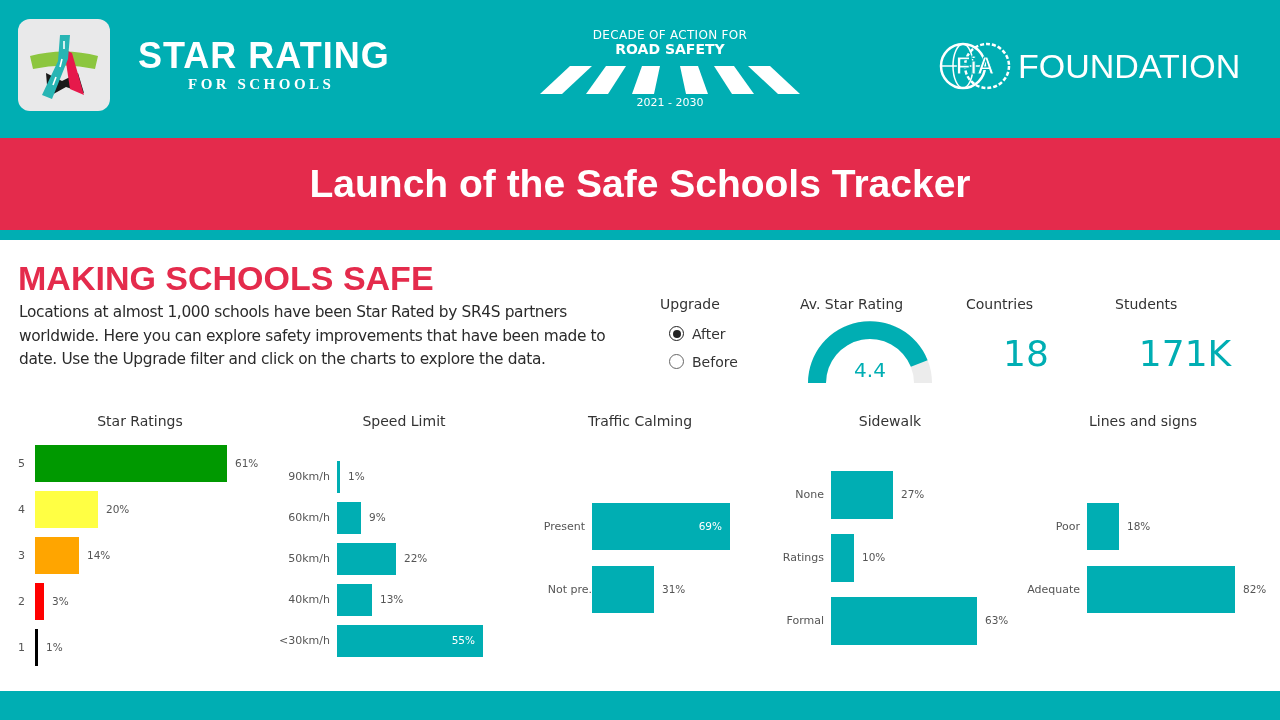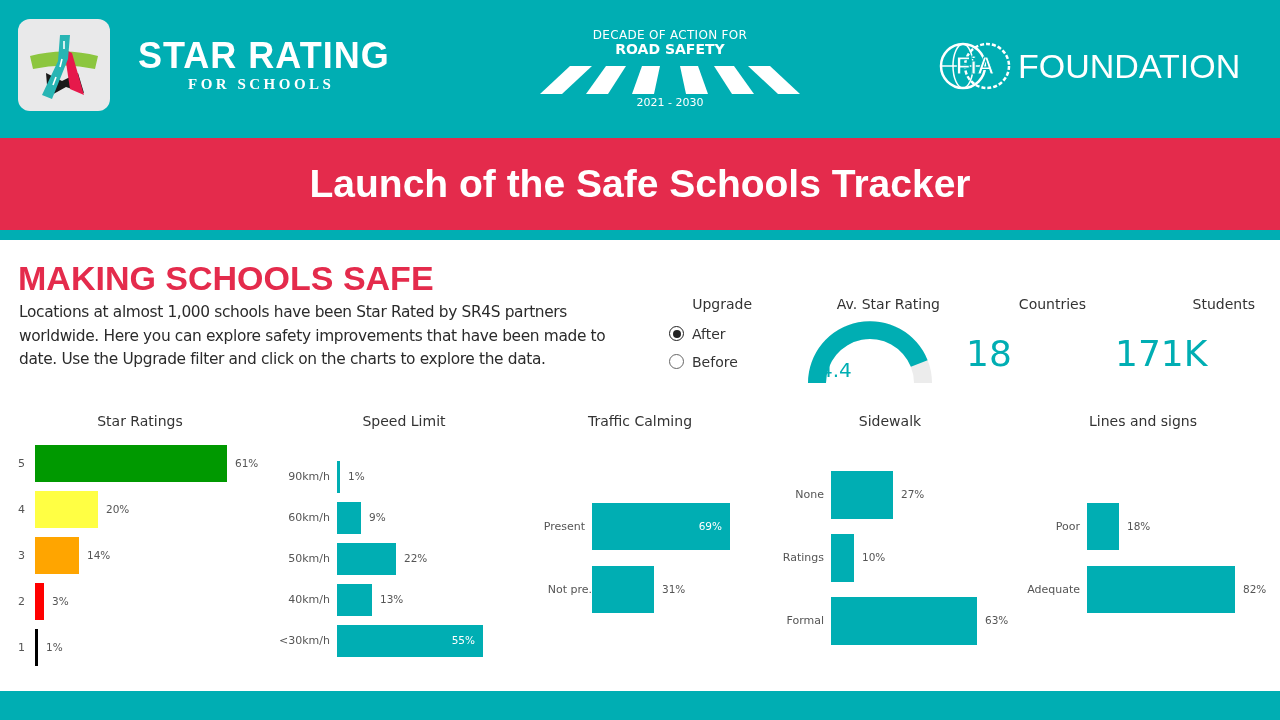--- a/index.html
+++ b/index.html
@@ -20,22 +20,22 @@
   
   .redband { left: 0; top: 138px; width: 1280px; height: 92px; background: #e42b4c; }
   .redband-title { left: 0; top: 160px; width: 1280px; text-align: center; color: #fff; font-family: "Liberation Sans", sans-serif; font-weight: bold; font-size: 39px; line-height: 48px; }
   .tealstrip { left: 0; top: 230px; width: 1280px; height: 10px; background: #00aeb3; }
   .footer { left: 0; top: 691px; width: 1280px; height: 29px; background: #00aeb3; }
 
   
   .main-heading { left: 18px; top: 258px; color: #e42b4c; font-family: "Liberation Sans", sans-serif; font-weight: bold; font-size: 34px; line-height: 40px; }
   .intro-text { left: 19px; top: 301px; width: 620px; color: #2b2b2b; font-family: "DejaVu Sans", sans-serif; font-size: 15.4px; line-height: 23.5px; letter-spacing: -0.35px; }
 
-  .kpi-label { color: #333; font-family: "DejaVu Sans", sans-serif; font-size: 14px; text-align: right; }
-  .kpi-value { color: #00aeb3; font-family: "DejaVu Sans", sans-serif; font-size: 36px; }
+  .kpi-label { color: #333; font-family: "DejaVu Sans", sans-serif; font-size: 14px; text-align: left; }
+  .kpi-value { color: #00aeb3; font-family: "DejaVu Sans", sans-serif; font-size: 36px; text-align: center; }
   .radio-row { display: flex; align-items: flex-start; gap: 8px; color: #333; font-size: 14px; font-family: "DejaVu Sans", sans-serif; cursor: pointer; }
   .radio { width: 15px; height: 15px; border-radius: 50%; border: 1.5px solid #666; display: inline-flex; align-items: center; justify-content: center; background: #fff; }
   .radio.on { border-color: #222; }
   .radio.on::after { content: ""; width: 8px; height: 8px; border-radius: 50%; background: #222; }
 
   
   .chart-title { color: #333; font-family: "DejaVu Sans", sans-serif; font-size: 14px; text-align: center; }
   .cat-label { color: #555; font-family: "DejaVu Sans", sans-serif; font-size: 11px; text-align: right; white-space: nowrap; }
   .val-label { color: #555; font-family: "DejaVu Sans", sans-serif; font-size: 10.5px; white-space: nowrap; }
   .val-label.inside { color: #fff; text-align: right; }

